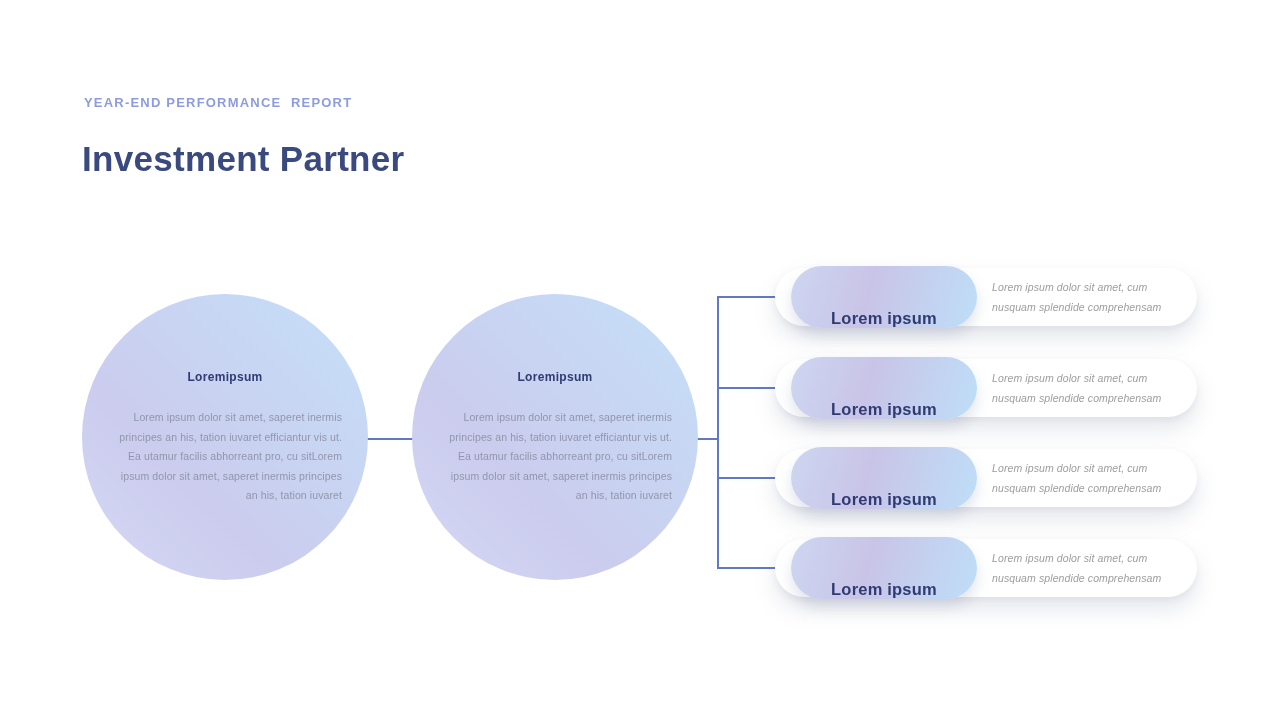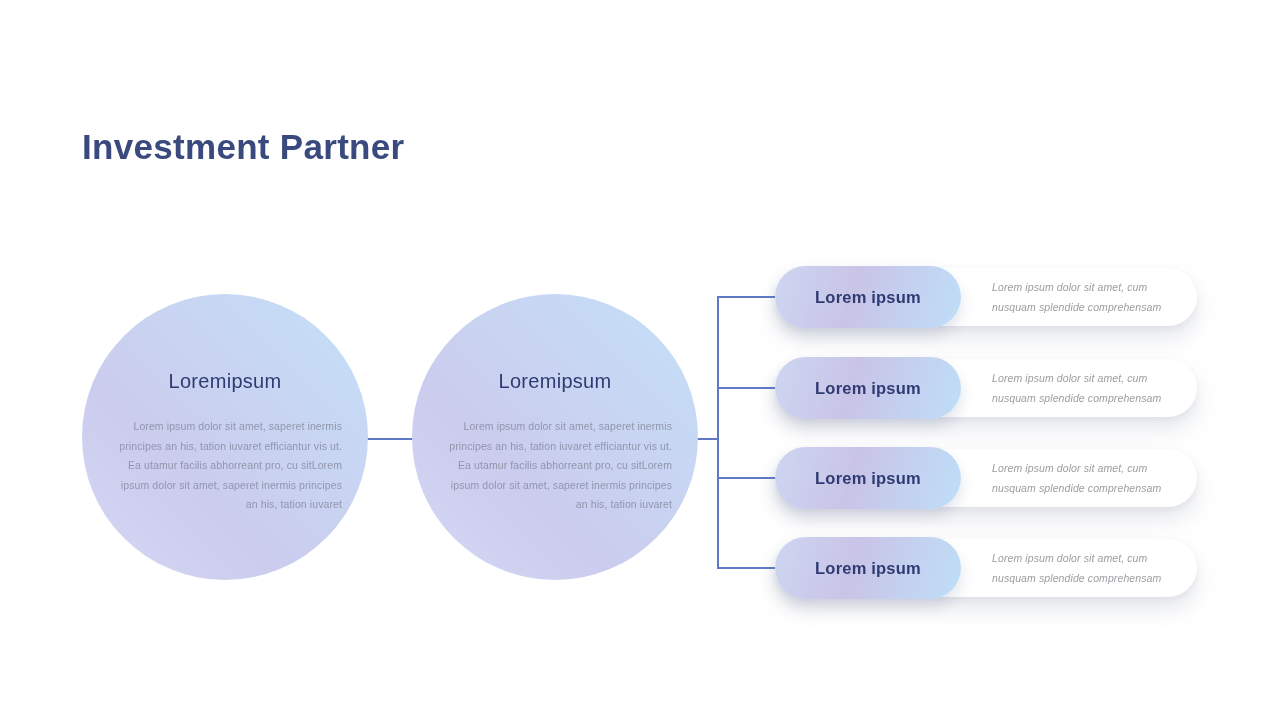--- a/index.html
+++ b/index.html
@@ -22,21 +22,21 @@
     top: 95px;
     font-size: 13px;
     font-weight: 600;
     letter-spacing: 1.2px;
     color: #8C9CDE;
     white-space: pre;
   }
   .page-title {
     position: absolute;
     left: 82px;
-    top: 127px;
+    top: 139px;
     font-size: 35px;
     font-weight: 700;
     letter-spacing: 0.3px;
     color: #3A4A7E;
   }
 
   
   .line {
     position: absolute;
     background: #6079C6;
@@ -62,22 +62,22 @@
     background: linear-gradient(to top right, #d6d8f4 0%, #cbccee 36%, #c4e0f8 100%);
     display: flex;
     flex-direction: column;
     align-items: center;
     padding-top: 76px;
     z-index: 2;
   }
   .bubble.first  { left: 82px; }
   .bubble.second { left: 412px; }
   .bubble-title {
-    font-size: 20px;
-    font-weight: 400;
+    font-size: 12px;
+    font-weight: 700;
     color: #2F3B72;
     letter-spacing: 0.3px;
   }
   .bubble-body {
     margin-top: 24px;
     width: 234px;
     text-align: right;
     font-size: 10.5px;
     line-height: 19.5px;
     letter-spacing: 0.1px;
@@ -97,29 +97,29 @@
     display: flex;
     align-items: center;
   }
   .card-1 { top: 268px; }
   .card-2 { top: 359px; }
   .card-3 { top: 449px; }
   .card-4 { top: 539px; }
 
   .card-pill {
     position: absolute;
-    left: 0;
+    left: 16px;
     top: -2px;
     width: 186px;
     height: 62px;
     border-radius: 31px;
     background: linear-gradient(105deg, #cdd6f1 0%, #c9c4e7 42%, #bedef8 100%);
     box-shadow: 0 8px 14px rgba(120, 130, 170, 0.22);
     display: flex;
-    align-items: center;
+    align-items: flex-end;
     justify-content: center;
   }
   .card-pill-label {
     font-size: 16.5px;
     font-weight: 700;
     letter-spacing: 0.2px;
     color: #2F3B72;
   }
   .card-desc {
     position: absolute;
@@ -132,20 +132,21 @@
     letter-spacing: 0.1px;
     color: #9D9DA2;
     font-style: italic;
   }
 </style>
 </head>
 <body>
 
 <div class="slide">
 
+  <div class="eyebrow">YEAR-END PERFORMANCE  REPORT</div>
   <h1 class="page-title">Investment Partner</h1>
 
   <div class="line h conn-c1-c2"></div>
   <div class="line h conn-c2-tree"></div>
   <div class="line v tree-vline"></div>
   <div class="line h branch-line-1"></div>
   <div class="line h branch-line-2"></div>
   <div class="line h branch-line-3"></div>
   <div class="line h branch-line-4"></div>
 

